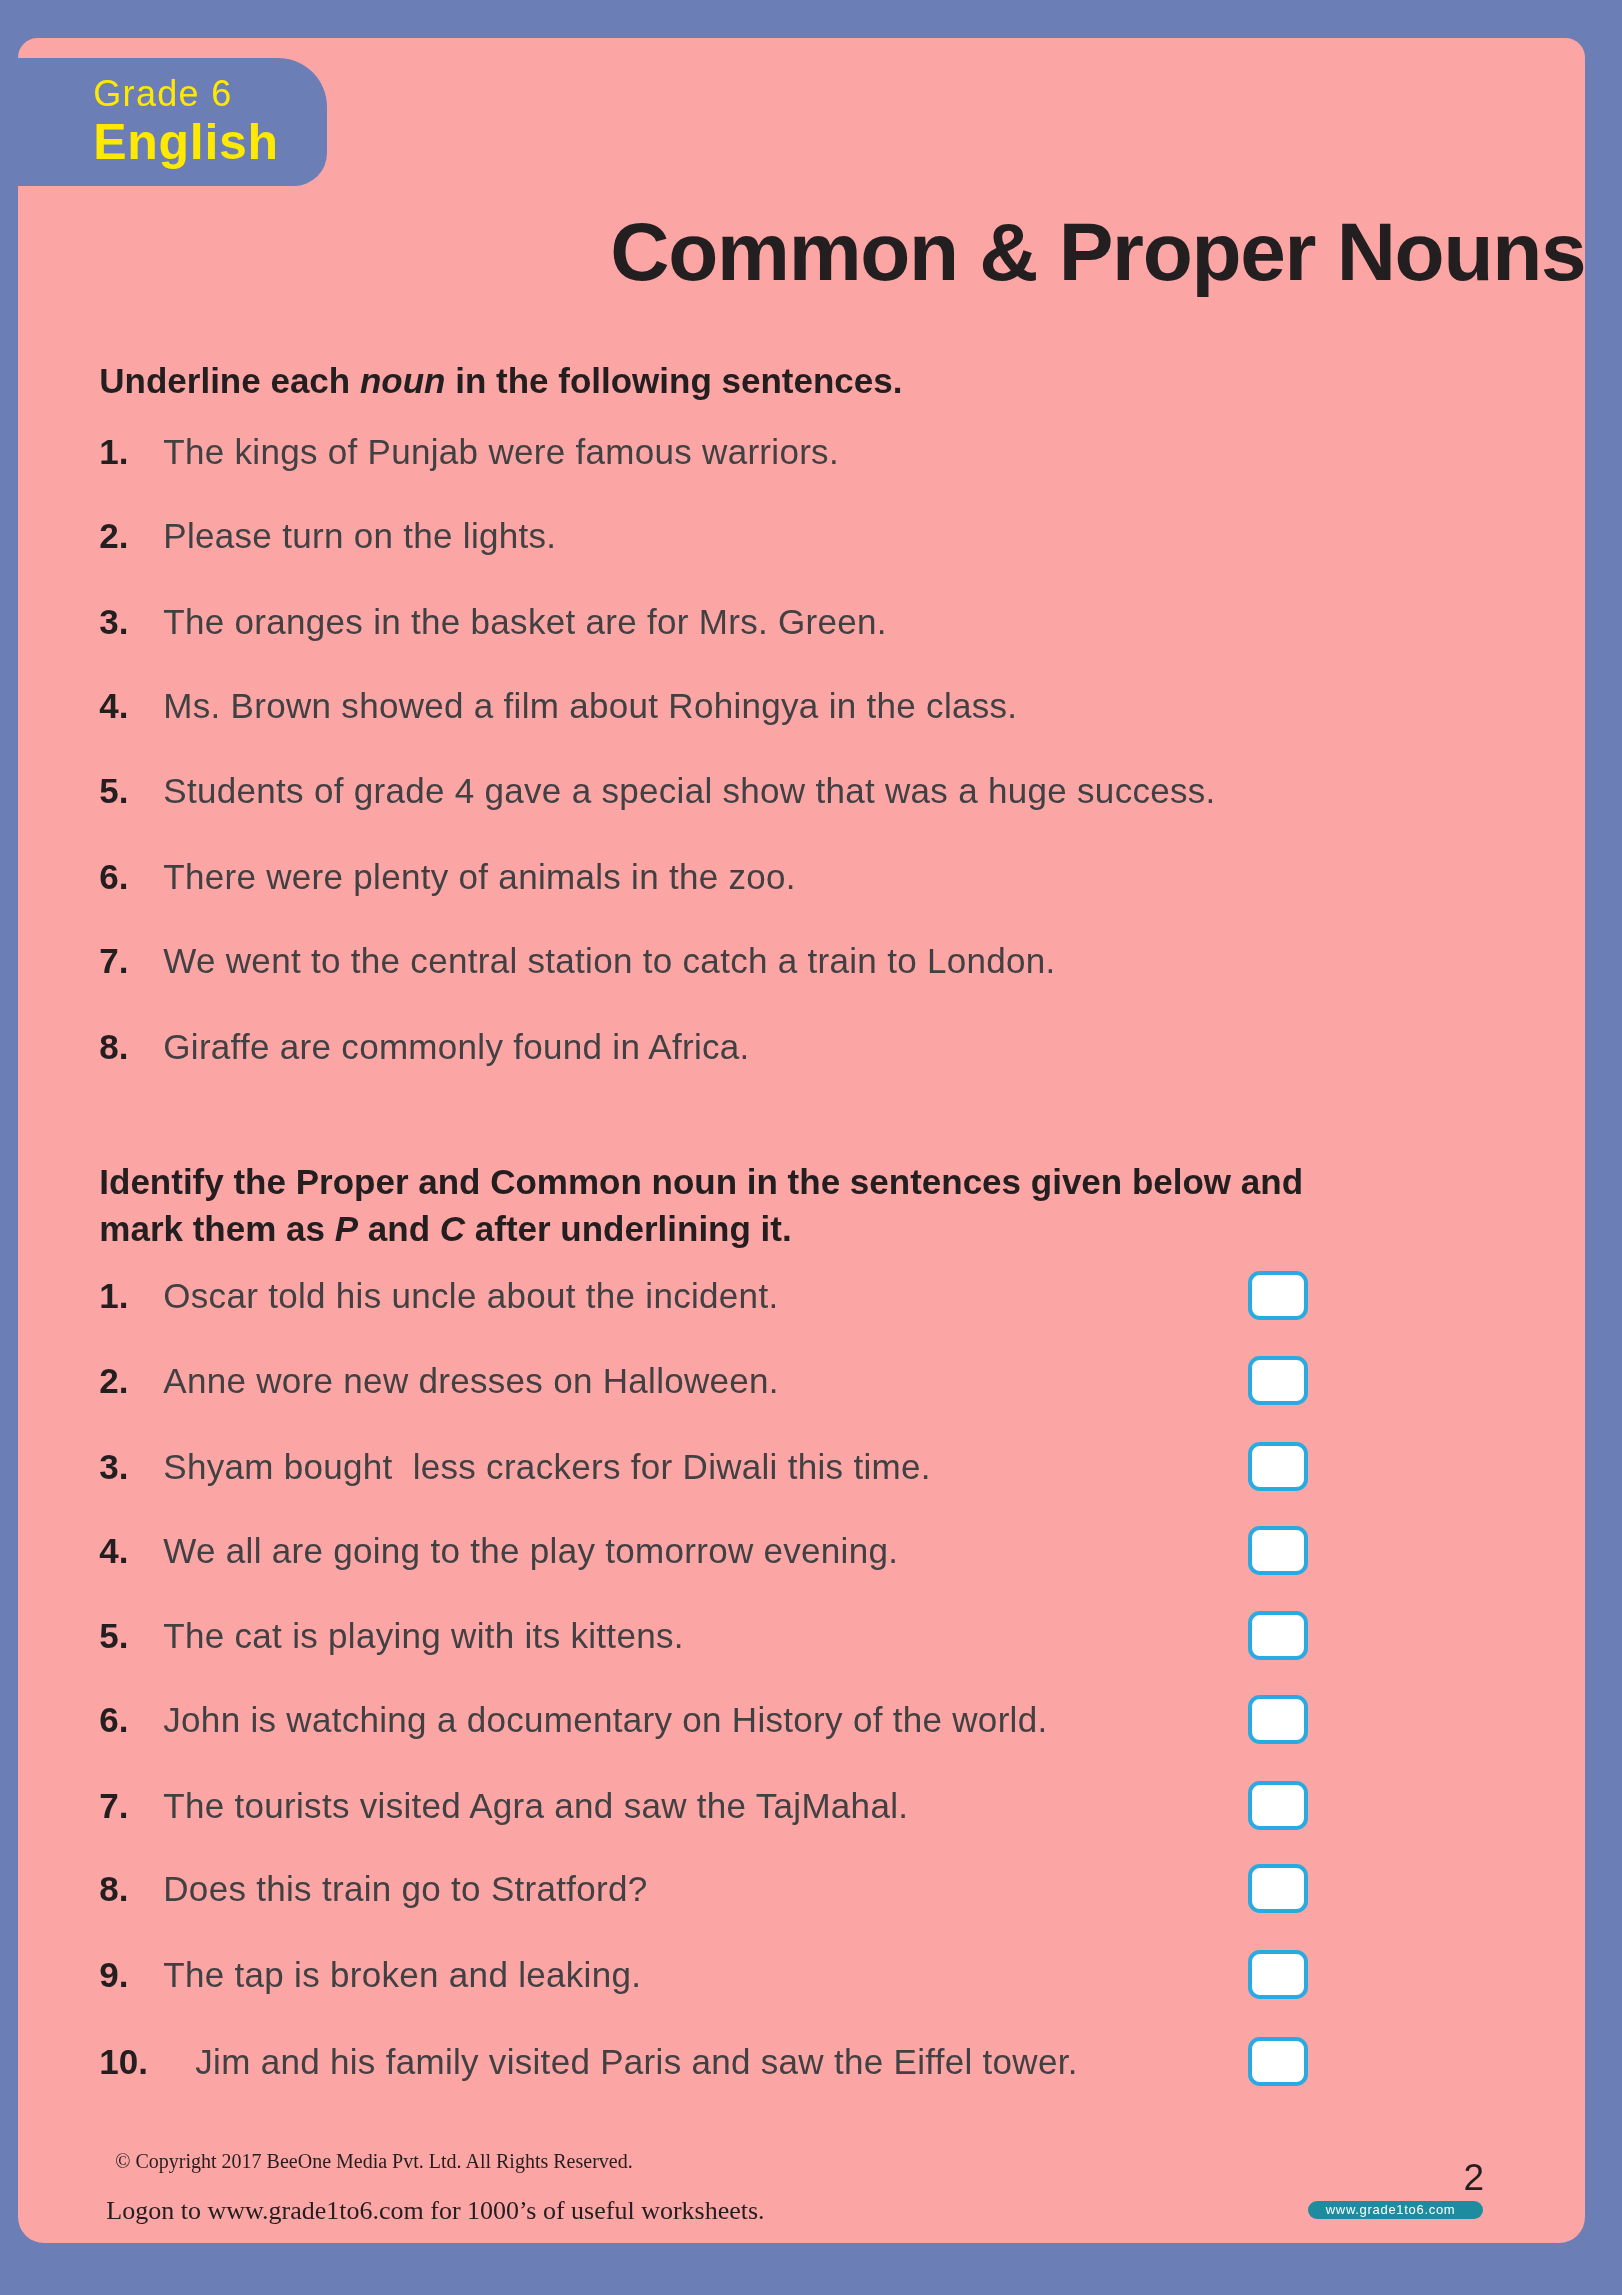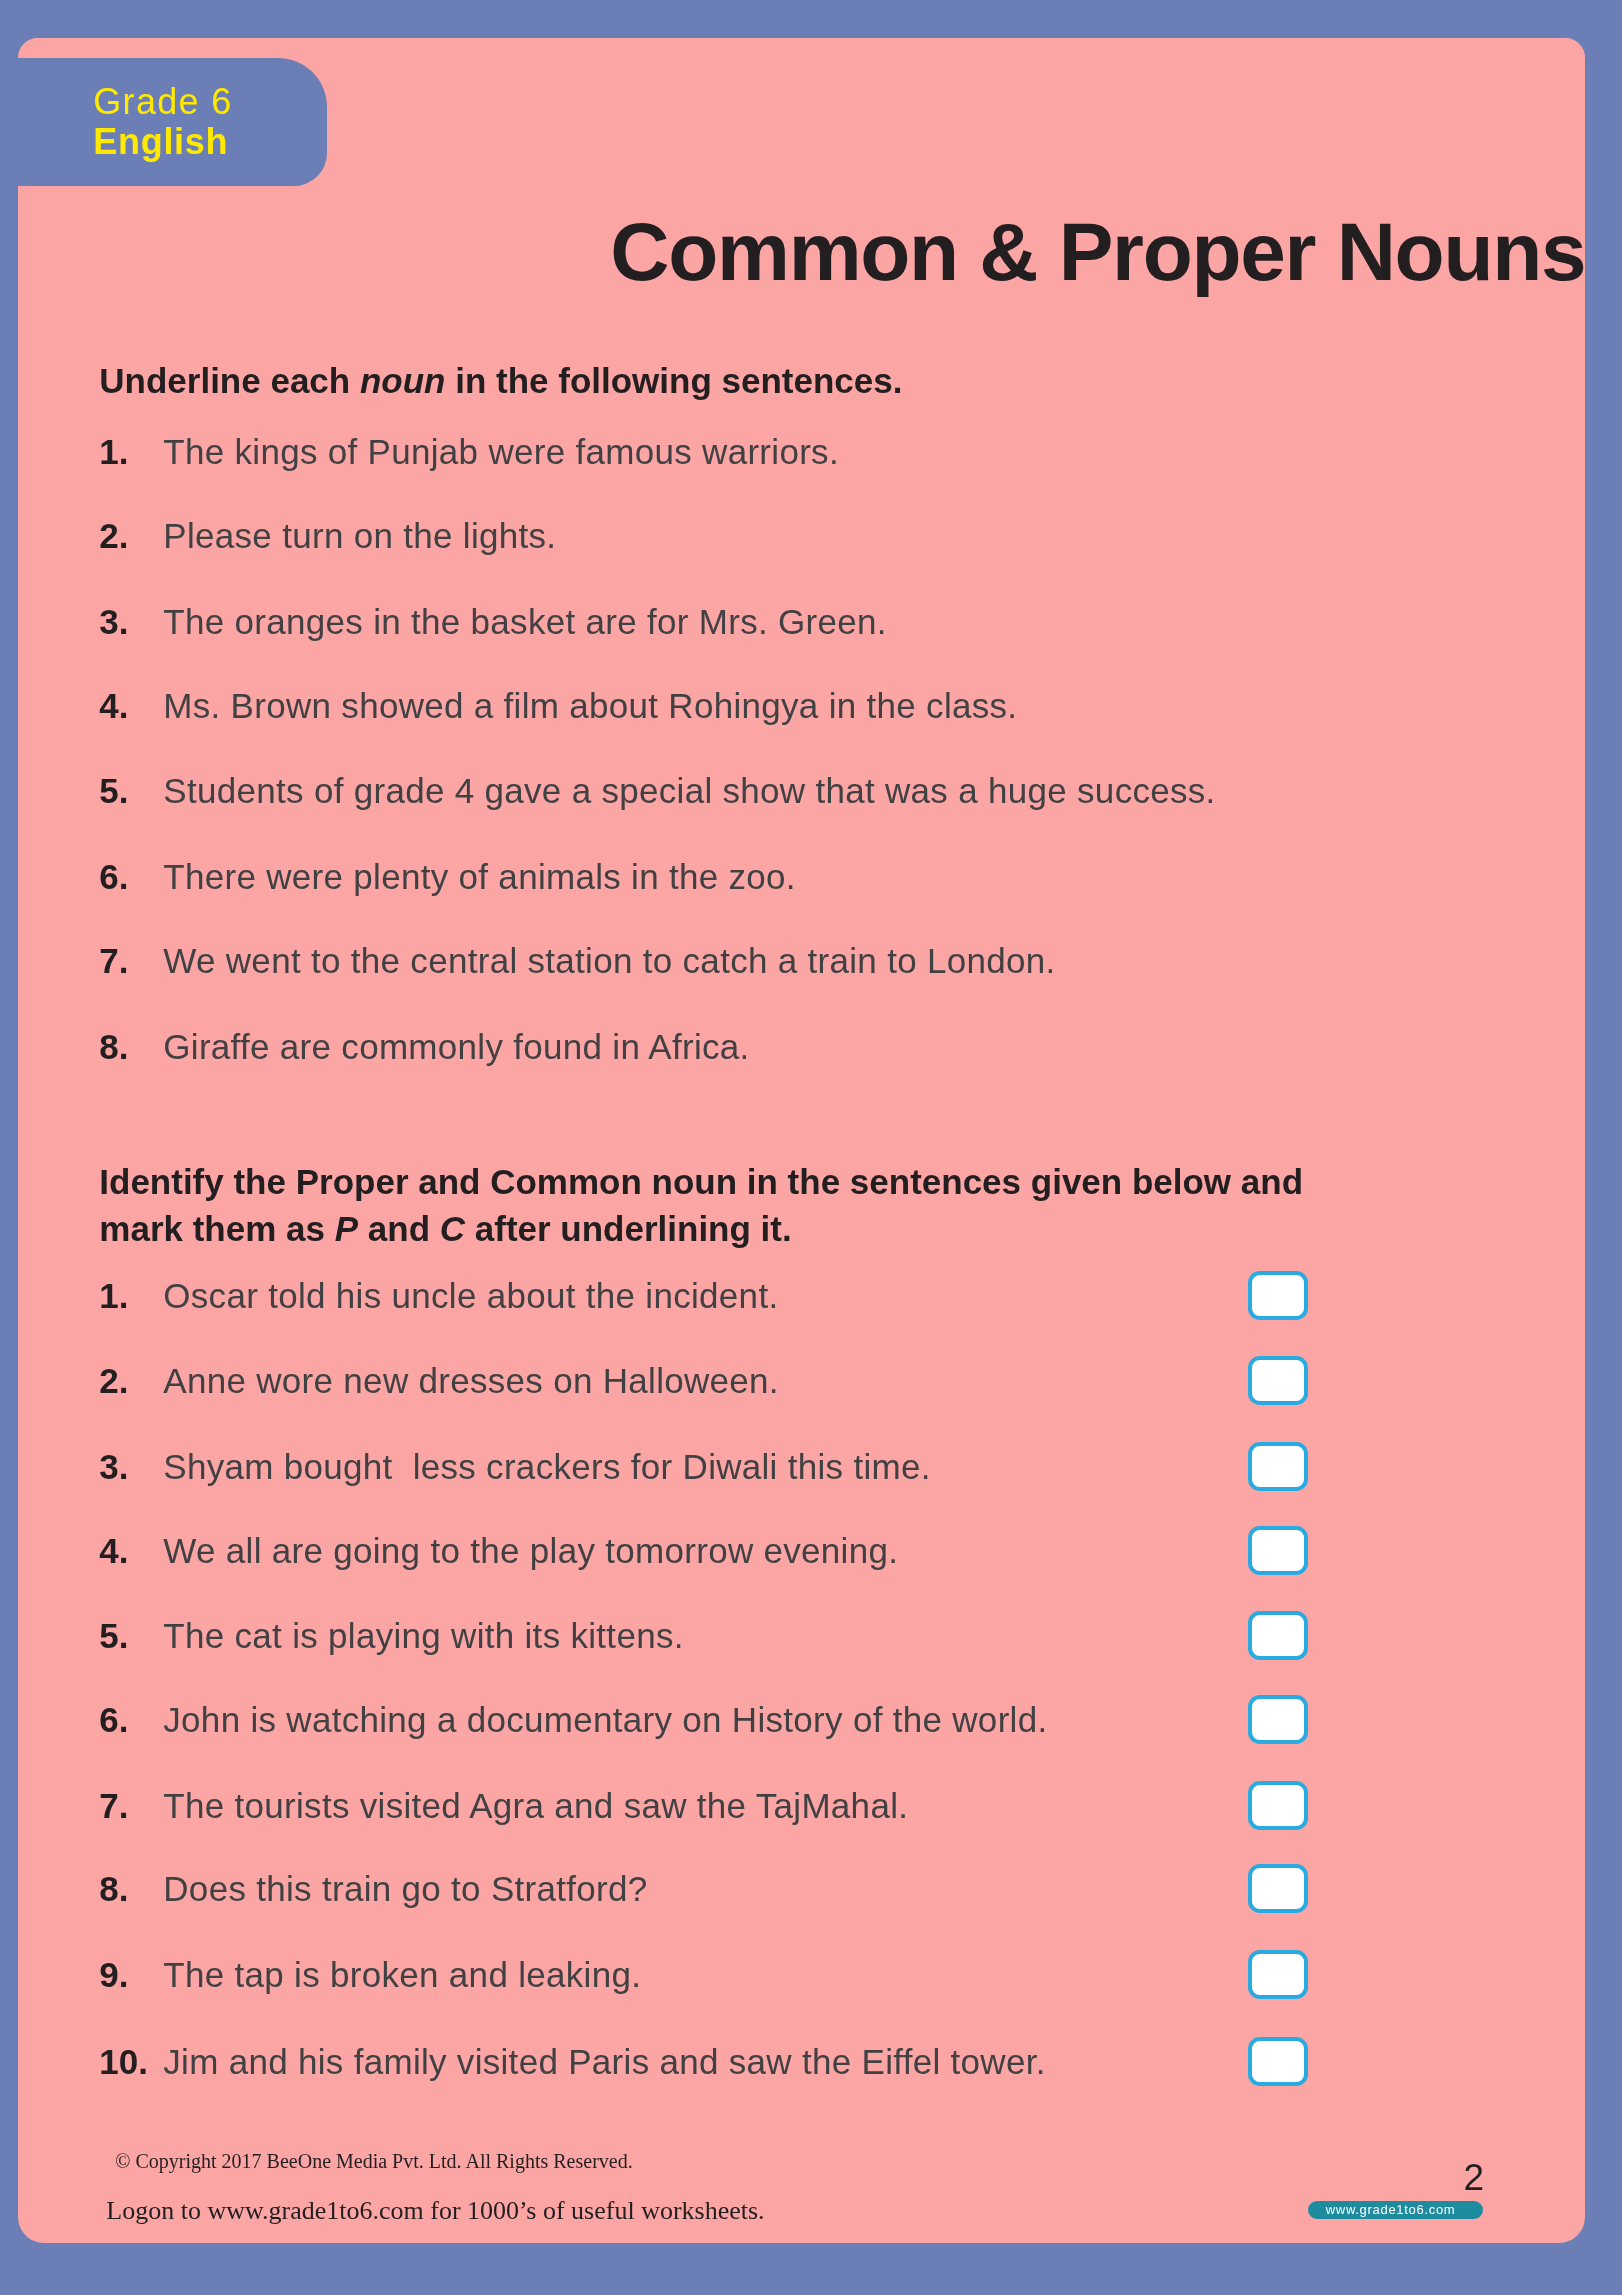--- a/index.html
+++ b/index.html
@@ -5,21 +5,21 @@
   html,body{margin:0;padding:0;}
   body{width:1622px;height:2295px;position:relative;font-family:"Liberation Sans",sans-serif;}
   .frame{position:absolute;inset:0;width:1622px;height:2295px;background:#6B7EB5;}
   .page{position:absolute;left:18.3px;top:38px;width:1567px;height:2205px;background:#fca5a5;
         border-radius:19.6px 19.6px 26px 26px;}
   
   .badge{position:absolute;left:0;top:19.6px;width:309px;height:128px;background:#6B7EB5;
          border-radius:0 49px 33px 0;display:flex;flex-direction:column;justify-content:center;
          padding-left:75px;box-sizing:border-box;}
   .badge .grade{font-size:36px;font-weight:400;color:#FFE900;letter-spacing:1.3px;line-height:1.15;}
-  .badge .subject{font-size:36px;font-weight:700;color:#FFE900;letter-spacing:0.7px;line-height:1.1;}
+  .badge .subject{font-size:50px;font-weight:700;color:#FFE900;letter-spacing:0.7px;line-height:1.1;}
   
   .title{position:absolute;top:167px;left:0;width:100%;text-align:right;
          font-size:82px;font-weight:700;letter-spacing:-1.3px;color:#231F20;}
   
   .sec-head{position:absolute;left:81px;color:#231F20;font-size:35px;font-weight:700;line-height:47px;}
   #sec1-head{top:319px;}
   #sec2-head{top:1120px;width:1427px;}
   .sec-head i{font-style:italic;}
   
   .row{position:absolute;left:81px;width:1427px;height:65px;display:flex;align-items:center;}
@@ -129,21 +129,21 @@
         <div class="row" style="top: 1818px;">
           <span class="num">8.</span>
           <span class="txt">Does this train go to Stratford?</span>
           <div class="box"></div>
         </div>
         <div class="row" style="top: 1904px;">
           <span class="num">9.</span>
           <span class="txt">The tap is broken and leaking.</span>
           <div class="box"></div>
         </div>
-        <div class="row" style="top: 1991px;">
+        <div class="row" style="top: 1991px; gap: 32px;">
           <span class="num">10.</span>
           <span class="txt">Jim and his family visited Paris and saw the Eiffel tower.</span>
           <div class="box"></div>
         </div>
       </div>
 
     <div class="copyright">© Copyright 2017 BeeOne Media Pvt. Ltd. All Rights Reserved.</div>
     <div class="logon">Logon to www.grade1to6.com for 1000’s of useful worksheets.</div>
     <div class="pagenum">2</div>
     <div class="webpill">www.grade1to6.com</div>

